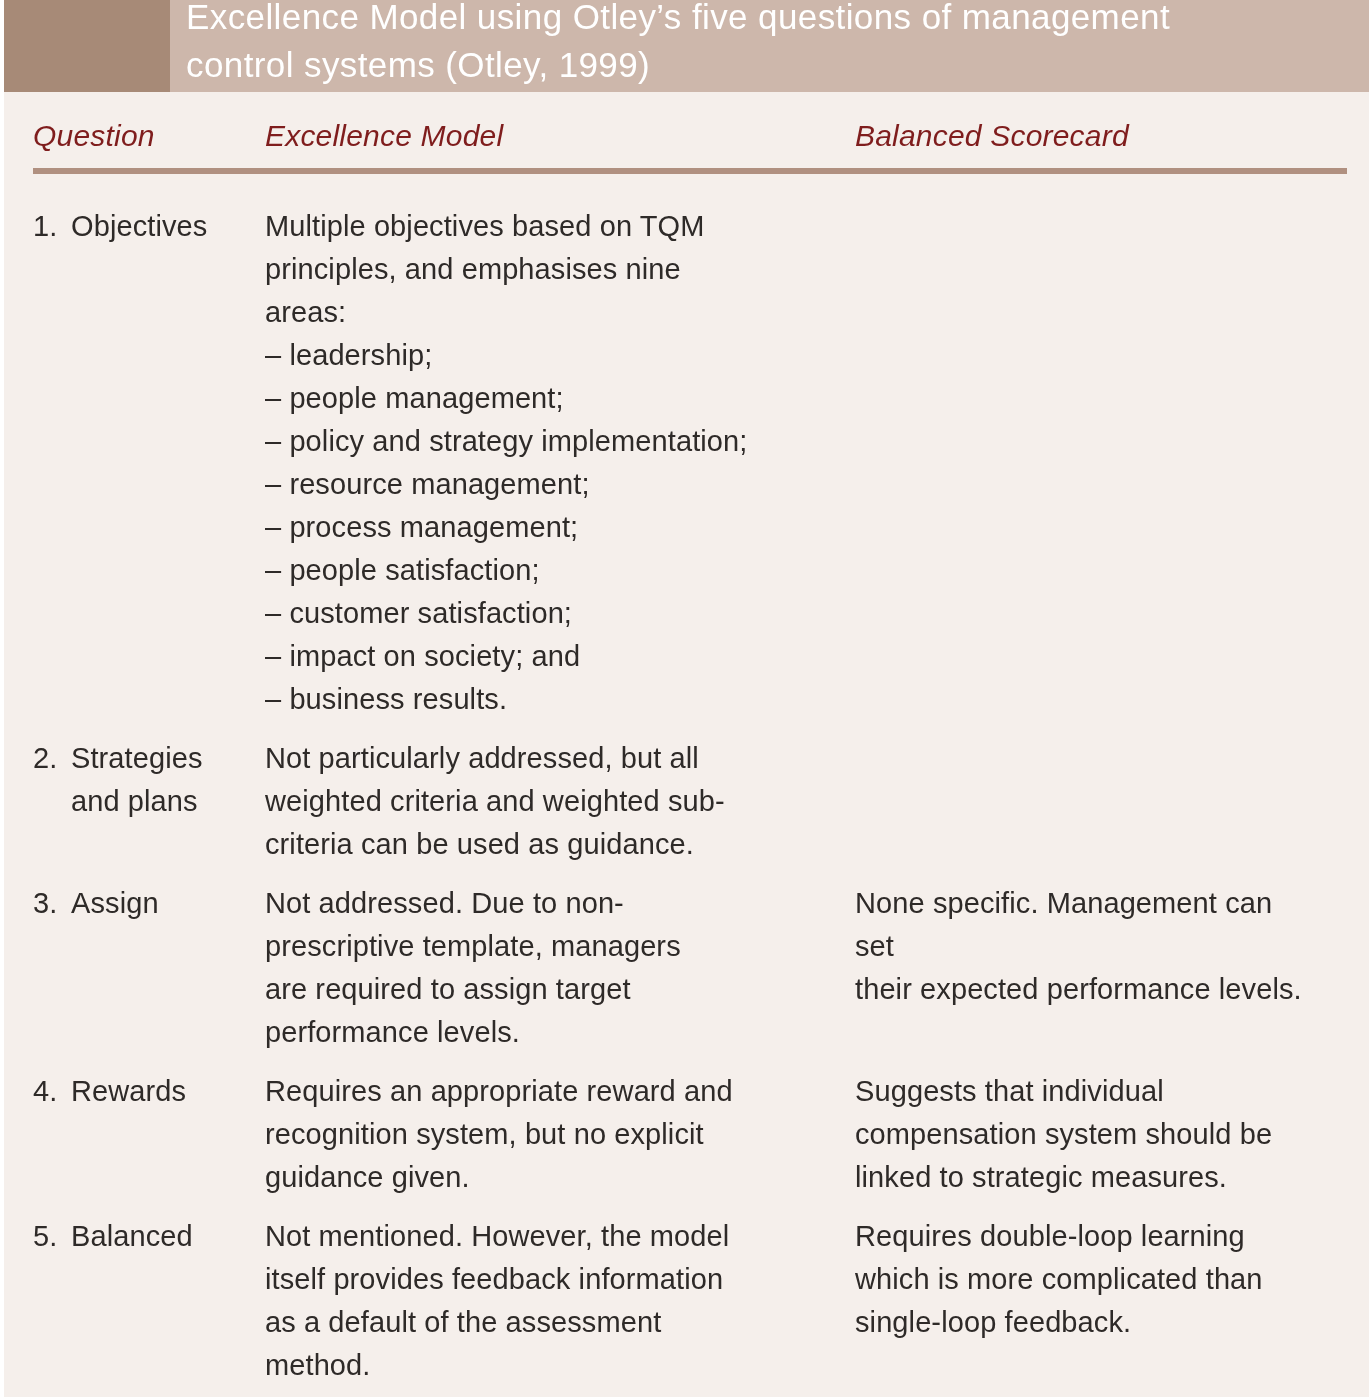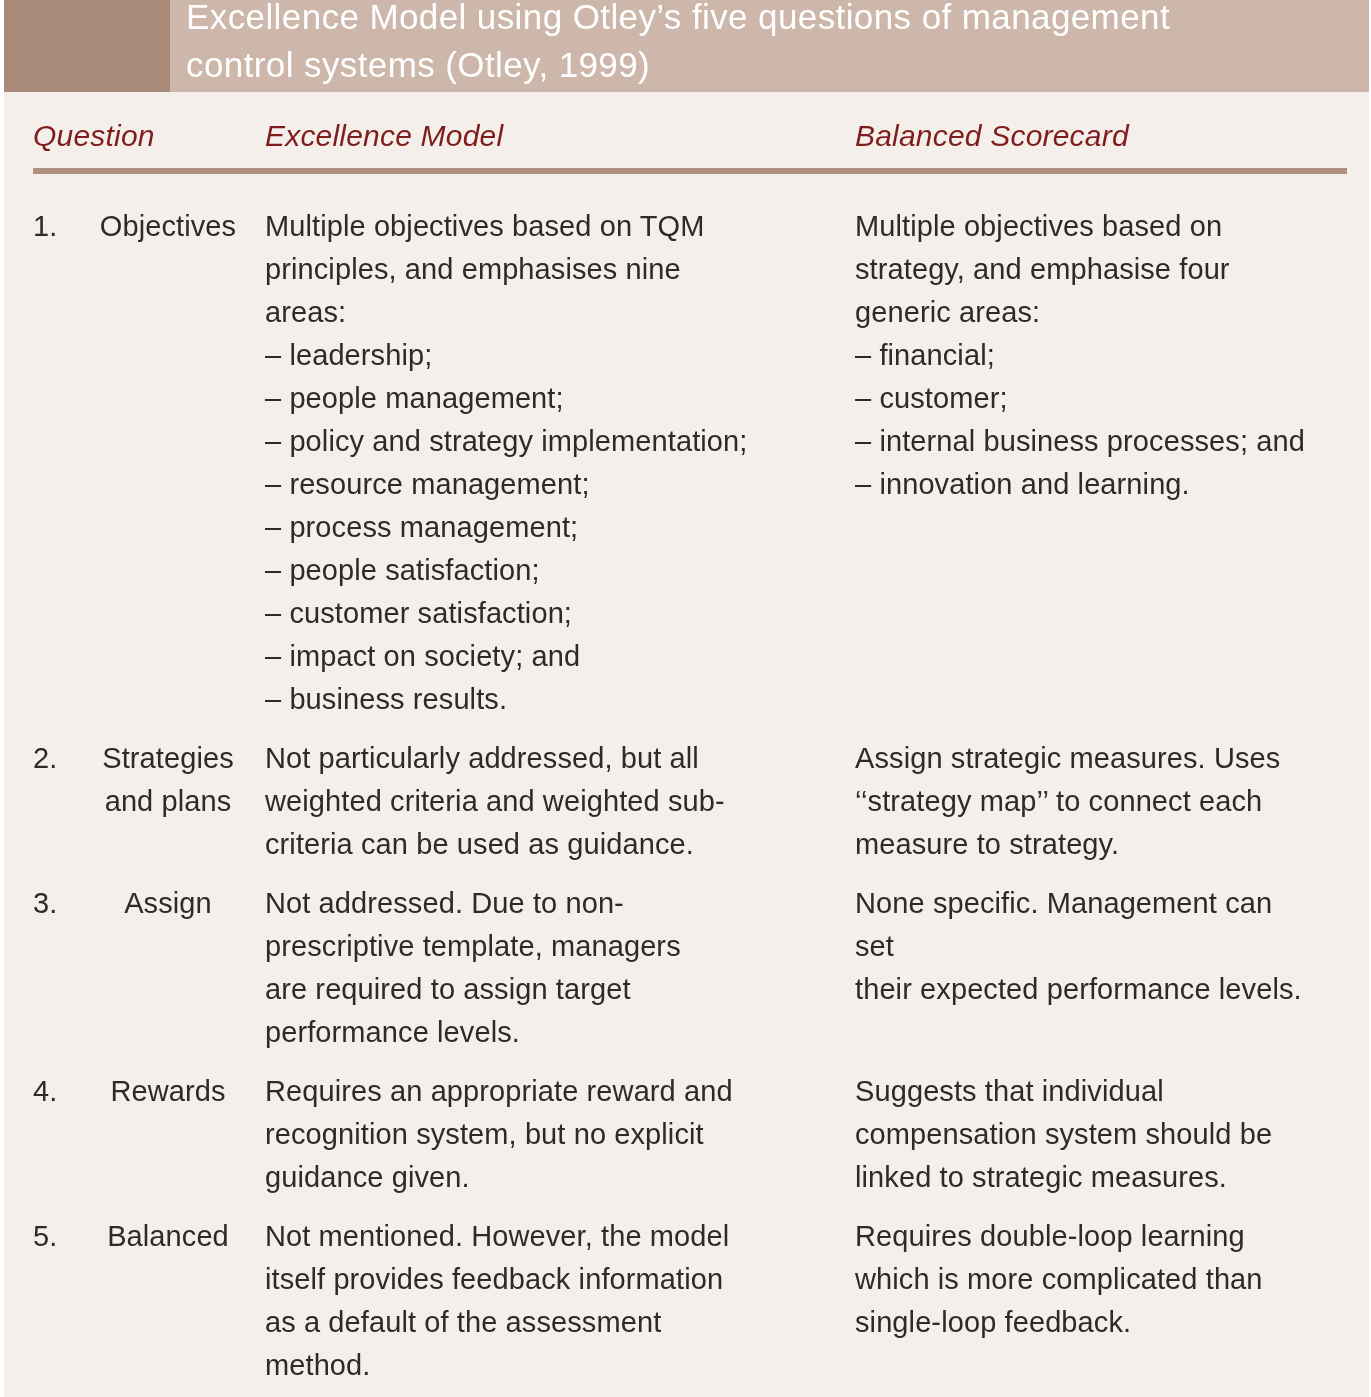--- a/index.html
+++ b/index.html
@@ -89,21 +89,20 @@
     font-size: 29px;
     line-height: 43px;
     color: #2e2a28;
   }
   .qlabel {
     flex: 1;
     font-size: 29px;
     line-height: 43px;
     color: #2e2a28;
     white-space: pre-line;
-    text-align: center;
   }
   .em-cell { padding-right: 40px; }
   .bs-cell { padding-right: 6px; }
 </style>
 </head>
 <body>
 
 <div class="sheet">
 
   <div class="caption-band">
@@ -132,41 +131,31 @@
 areas:
 – leadership;
 – people management;
 – policy and strategy implementation;
 – resource management;
 – process management;
 – people satisfaction;
 – customer satisfaction;
 – impact on society; and
 – business results.</div>
-      <div class="cell bs-cell">Multiple objectives based on
-strategy, and emphasise four
-generic areas:
-– financial;
-– customer;
-– internal business processes; and
-– innovation and learning.</div>
     </div>
 
     <div class="trow">
       <div class="cell qcell">
         <span class="qnum">2.</span>
         <span class="qlabel">Strategies
 and plans</span>
       </div>
       <div class="cell em-cell">Not particularly addressed, but all
 weighted criteria and weighted sub-
 criteria can be used as guidance.</div>
-      <div class="cell bs-cell">Assign strategic measures. Uses
-‘‘strategy map’’ to connect each
-measure to strategy.</div>
     </div>
 
     <div class="trow">
       <div class="cell qcell">
         <span class="qnum">3.</span>
         <span class="qlabel">Assign</span>
       </div>
       <div class="cell bs-cell">Not addressed. Due to non-
 prescriptive template, managers
 are required to assign target

